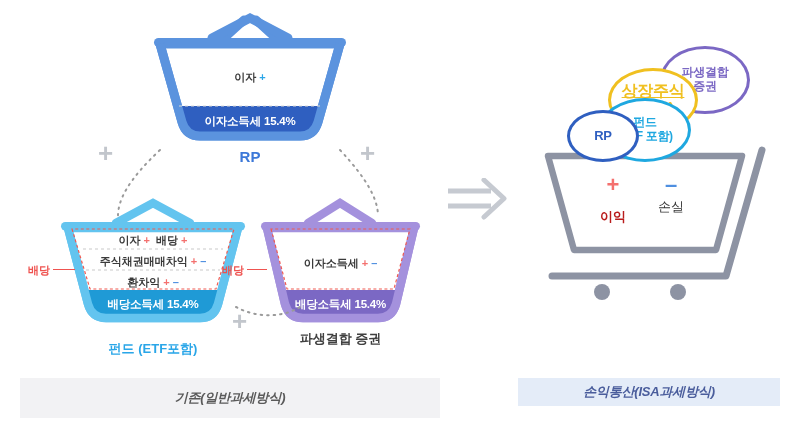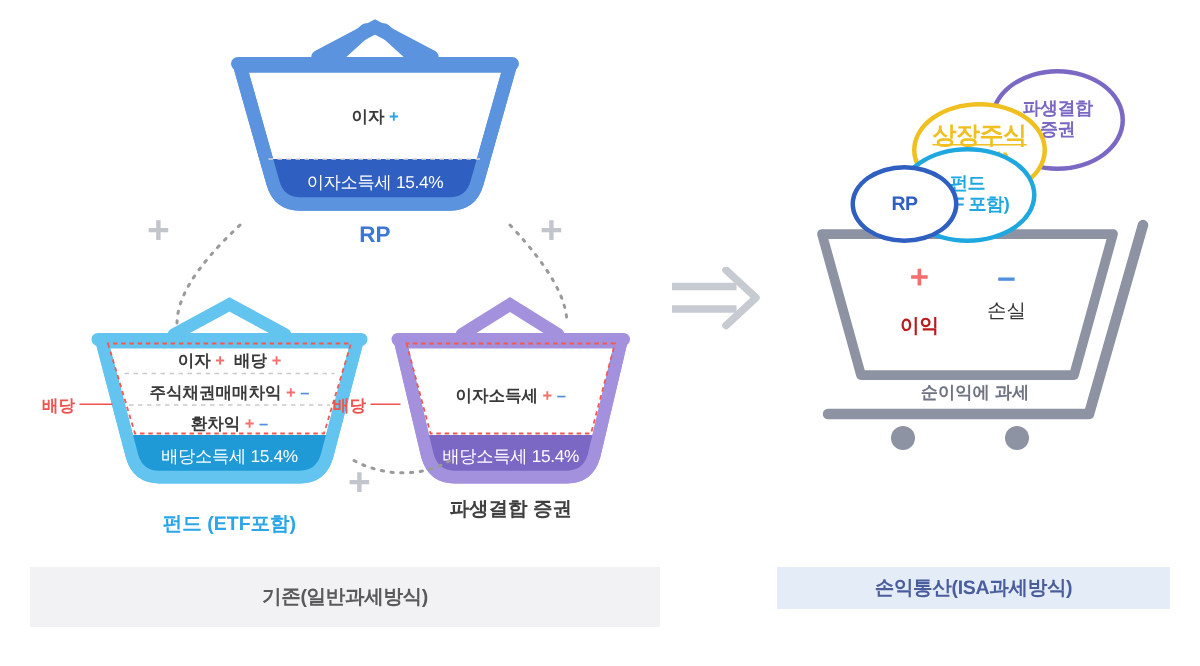--- a/index.html
+++ b/index.html
@@ -43,21 +43,21 @@
     font-weight: bold;
   }
   .row-text .plus  { color: #f4706e; font-weight: bold; }
   .row-text .minus { color: #4f8fe0; font-weight: bold; }
   .row-text .plus-blue { color: #2aa6e8; font-weight: bold; }
 
   .tax-band {
     position: absolute;
     text-align: center;
     font-size: 11.5px;
-    font-weight: normal;
+    font-weight: bold;
     color: #ffffff;
     white-space: nowrap;
     letter-spacing: -0.2px;
   }
 
   
   .plus-sign {
     position: absolute;
     color: #c2c6cc;
     font-size: 26px;
@@ -96,20 +96,21 @@
   
   .caption {
     position: absolute;
     display: flex;
     align-items: center;
     justify-content: center;
     font-size: 13px;
     color: #5a5a5a;
     font-weight: bold;
     letter-spacing: -0.2px;
+    font-style: italic;
   }
   .caption.blue { color: #4a5d9c; }
 
   .cart-text {
     position: absolute;
     text-align: center;
     white-space: nowrap;
   }
 </style>
 </head>
@@ -283,23 +284,20 @@
   <div class="cart-text" style="left:588px; top:174px; width:50px;">
     <div style="font-size:22px; font-weight:bold; color:#f4706e; line-height:1;">+</div>
     <div style="font-size:13px; font-weight:bold; color:#b91c1c; margin-top:12px;">이익</div>
   </div>
 
   <div class="cart-text" style="left:646px; top:174px; width:50px;">
     <div style="font-size:22px; font-weight:bold; color:#4f8fe0; line-height:1;">–</div>
     <div style="font-size:13px; font-weight:normal; color:#333; margin-top:2px;">손실</div>
   </div>
 
-  <div class="cart-text" style="left:560px; top:254px; width:180px; font-size:11.5px; color:#6e7482; font-weight:bold;">
-    <span>순이익에 과세</span>
-  </div>
 
   <div class="caption" style="left:20px; top:378px; width:420px; height:40px; background:#f2f2f4;">
     <span>기존(일반과세방식)</span>
   </div>
 
   <div class="caption blue" style="left:518px; top:378px; width:262px; height:28px; background:#e4ecf8;">
     <span>손익통산(ISA과세방식)</span>
   </div>
 
 </div>

